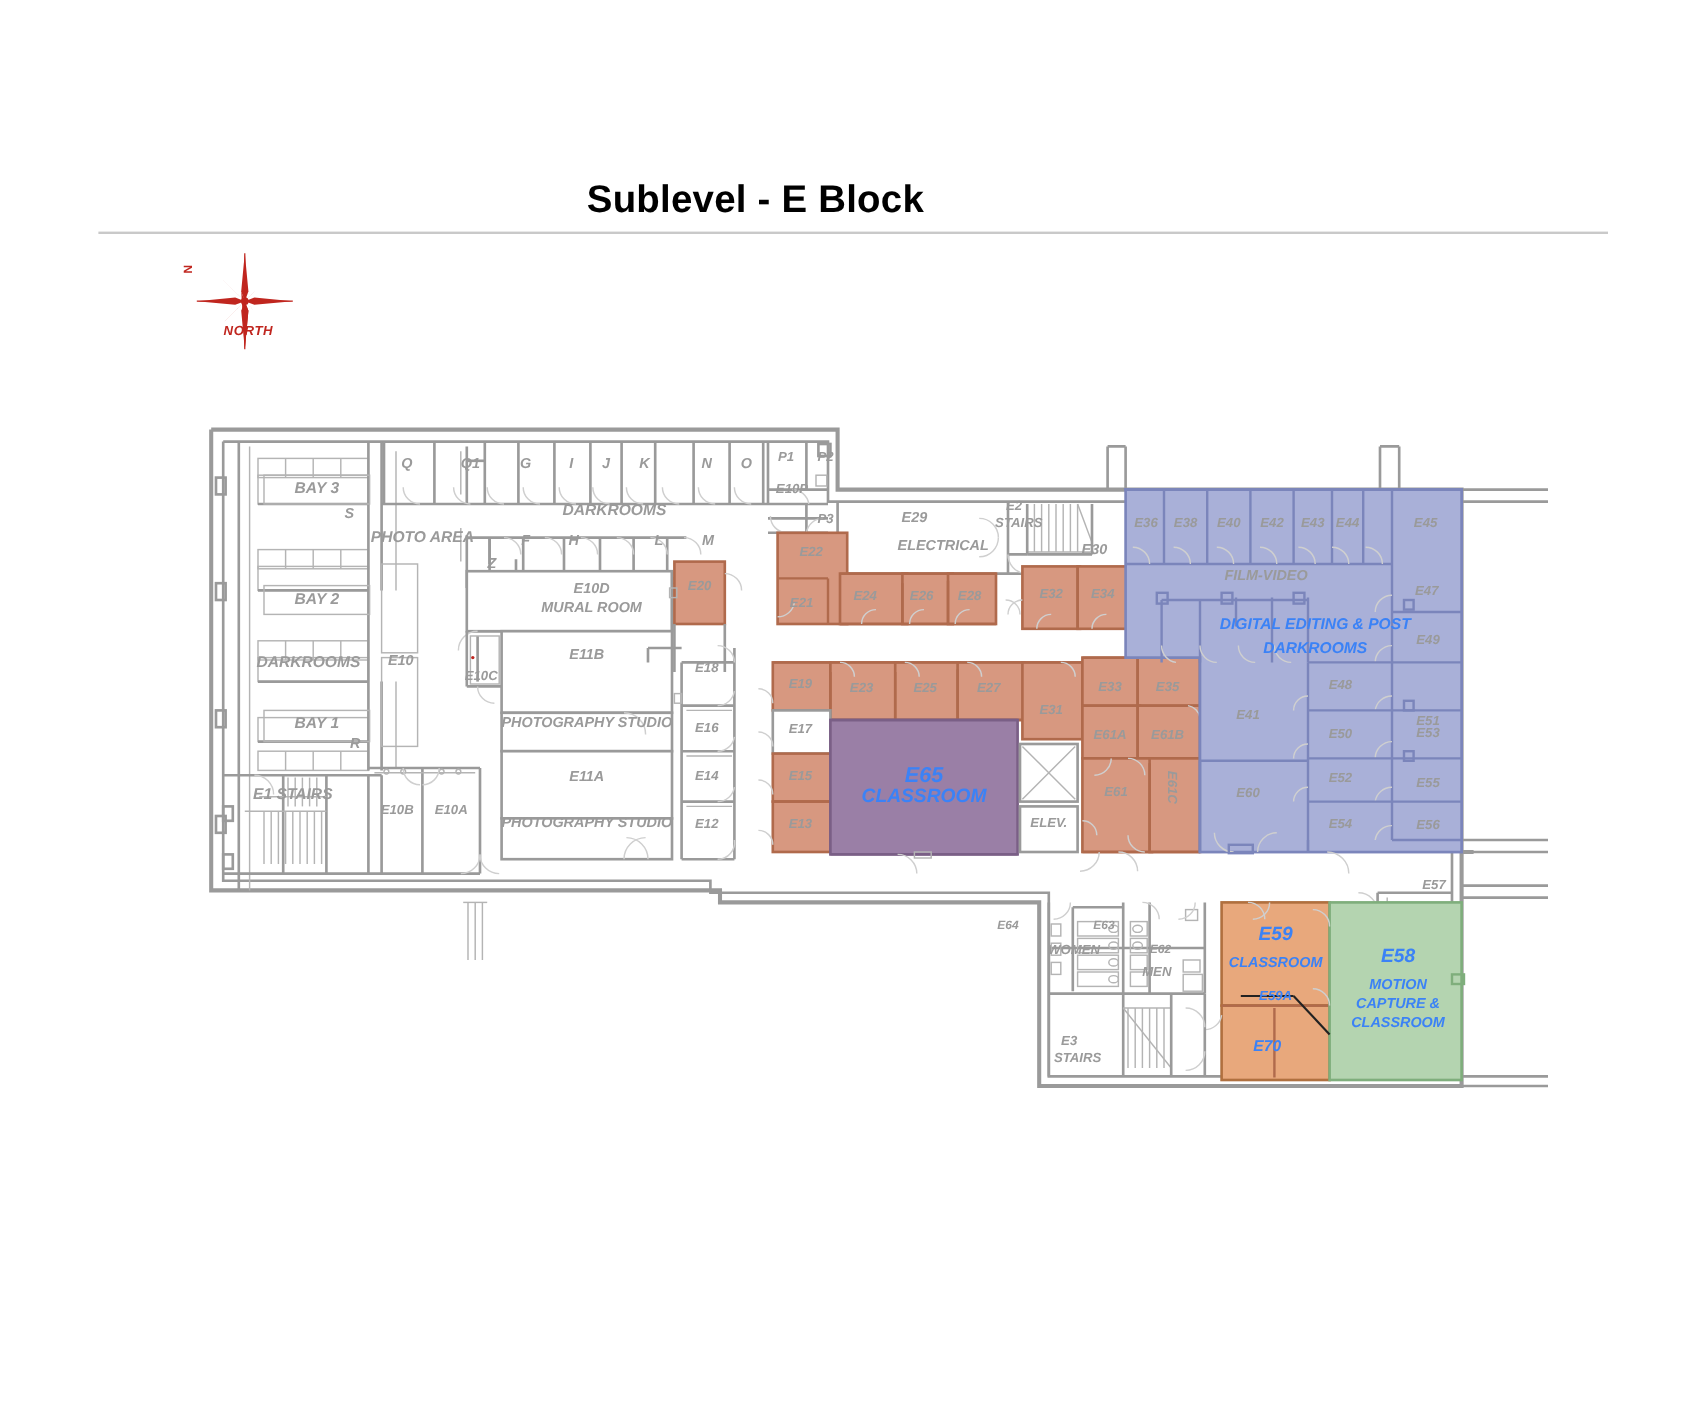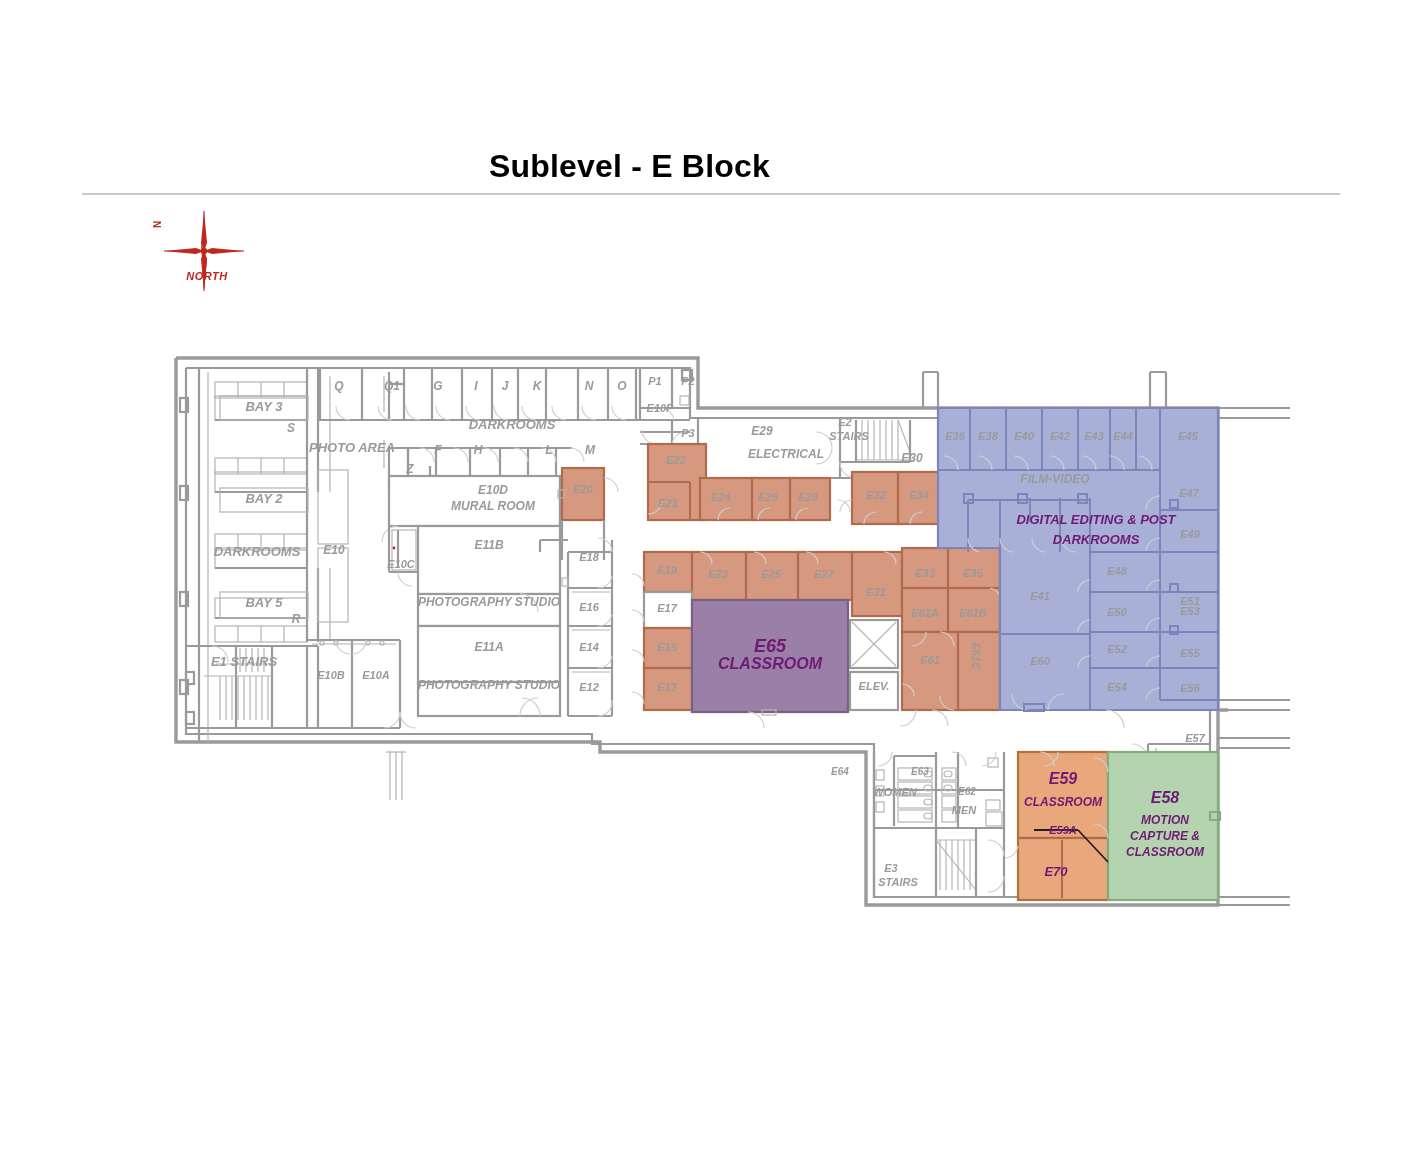--- a/index.html
+++ b/index.html
@@ -30,21 +30,21 @@
   #plan{position:absolute;left:0;top:0;width:1422px;height:1172px;}
   #plan svg{display:block;}
 
   
   .lbl{
     position:absolute;font-family:"Liberation Sans",sans-serif;
     font-style:italic;font-weight:bold;color:#9a9a9a;
     white-space:nowrap;pointer-events:none;line-height:1.12;
   }
   .lbl.c{transform:translateX(-50%);text-align:center;}
-  .lbl.dark{color:#701a75;}
+  .lbl.dark{color:#3b82f6;}
   .lbl.r90{transform:translateX(-50%) rotate(90deg);transform-origin:center center;}
   .s10{font-size:10px;}
   .s11{font-size:11px;}
   .s12{font-size:12px;}
   .s13{font-size:13px;}
   .s16{font-size:16px;}
   .s18{font-size:18px;}
 </style>
 </head>
 <body>
@@ -553,21 +553,21 @@
   </g>
 
   <path class="wt" d="M390,752 L390,800 M396,752 L396,800 M402,752 L402,800"></path>
   <path class="wt" d="M386,752 L406,752"></path>
 
 </svg>
 </div>
 
 <div class="lbl c s13" style="left:264px;top:400px;">BAY 3</div>
 <div class="lbl c s13" style="left:264px;top:492px;">BAY 2</div>
-<div class="lbl c s13" style="left:264px;top:596px;">BAY 5</div>
+<div class="lbl c s13" style="left:264px;top:596px;">BAY 1</div>
 <div class="lbl c s12" style="left:291px;top:422px;">S</div>
 <div class="lbl c s12" style="left:296px;top:613px;">R</div>
 <div class="lbl c s12" style="left:410px;top:463px;">Z</div>
 <div class="lbl c s13" style="left:257px;top:545px;">DARKROOMS</div>
 <div class="lbl c s13" style="left:352px;top:441px;">PHOTO AREA</div>
 
 <div class="lbl c s12" style="left:339px;top:380px;">Q</div>
 <div class="lbl c s12" style="left:392px;top:380px;">Q1</div>
 <div class="lbl c s12" style="left:438px;top:380px;">G</div>
 <div class="lbl c s12" style="left:476px;top:380px;">I</div>

